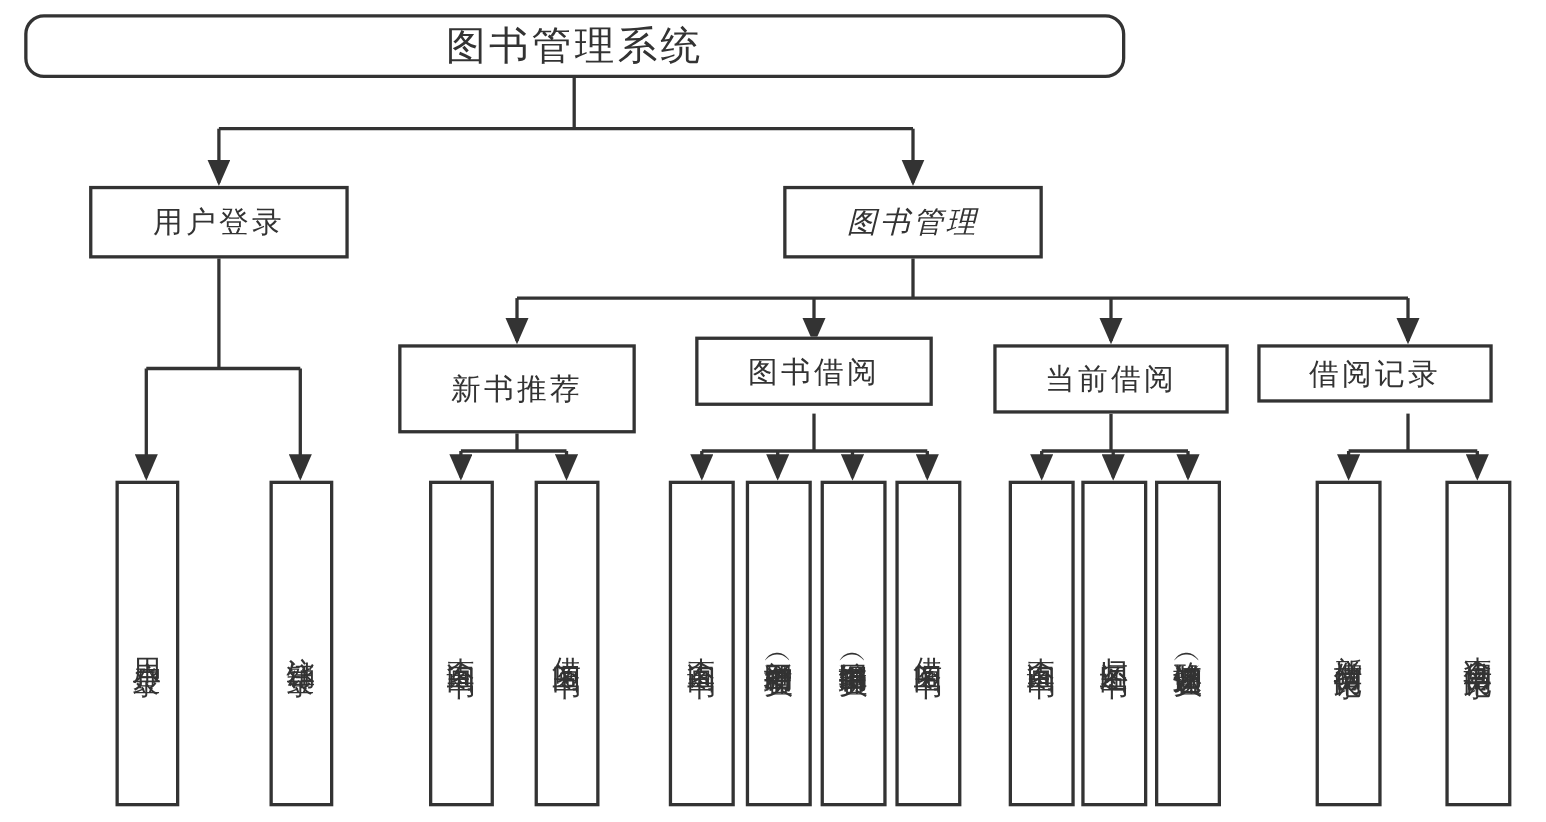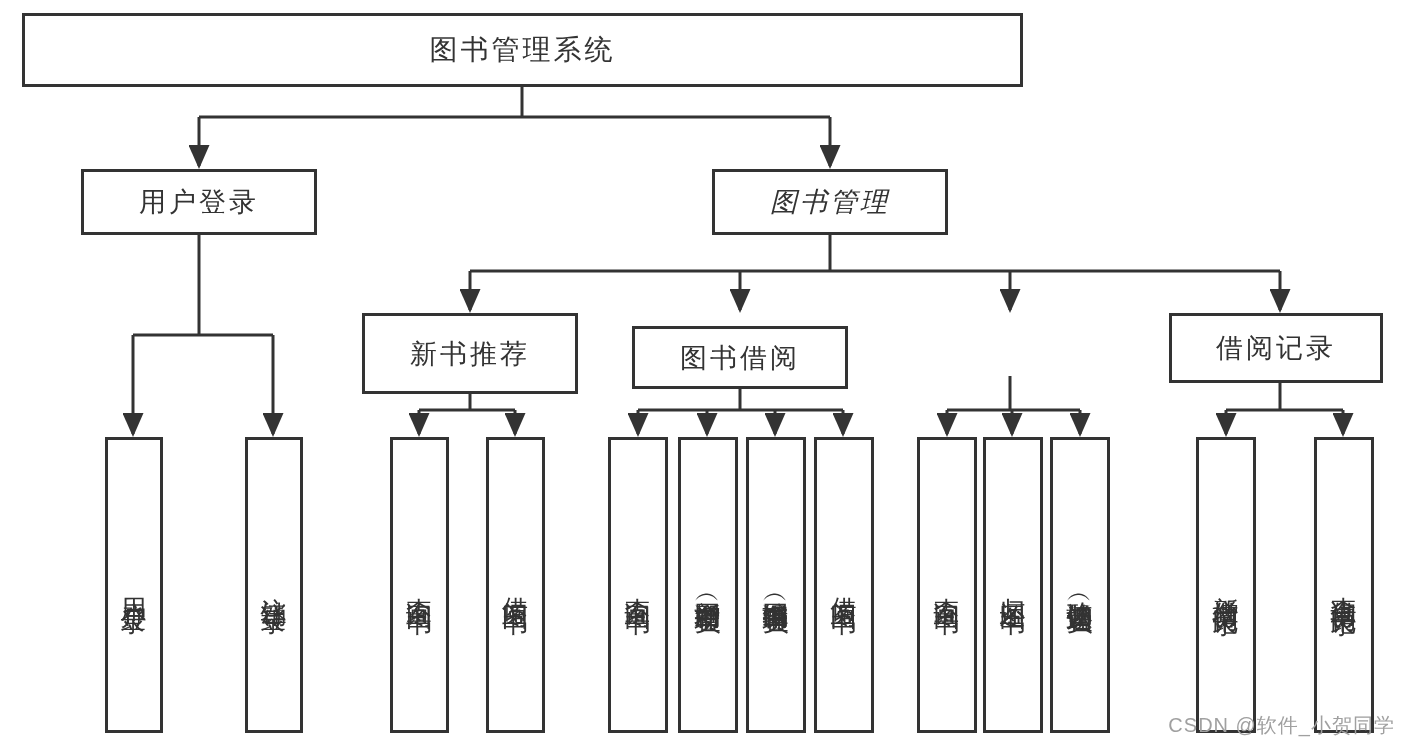--- a/index.html
+++ b/index.html
@@ -31,22 +31,23 @@
     display: flex;
     align-items: center;
     justify-content: center;
   }
   .hbox {
     font-size: 27px;
     letter-spacing: 3px;
     white-space: nowrap;
   }
   .root {
-    left: 22px; top: 13px; width: 1001px; height: 74px;
-    font-size: 28px;
+    left: 22px; top: 13px; width: 1001px; height: 58px;
+    font-size: 36px;
+    border-radius: 18px;
   }
   .vbox {
     top: 437px;
     height: 296px;
     writing-mode: vertical-rl;
     text-orientation: mixed;
     font-size: 26px;
     letter-spacing: 4px;
     line-height: 1;
   }
@@ -123,24 +124,27 @@
   <div class="box hbox" style="left:81px; top:169px; width:236px; height:66px;">
     <span class="label">用户登录</span>
   </div>
   <div class="box hbox" style="left:712px; top:169px; width:236px; height:66px;font-style:italic;">
     <span class="label">图书管理</span>
   </div>
 
   <div class="box hbox" style="left:362px; top:313px; width:216px; height:81px;">
     <span class="label">新书推荐</span>
   </div>
-  <div class="box hbox" style="left:632px; top:326px; width:216px; height:63px;">
+  <div class="box hbox" style="left:632px; top:306px; width:216px; height:63px;">
     <span class="label">图书借阅</span>
   </div>
-  <div class="box hbox" style="left:1169px; top:313px; width:214px; height:70px;justify-content:center;">
+  <div class="box hbox" style="left:903px; top:313px; width:214px; height:63px;">
+    <span class="label">当前借阅</span>
+  </div>
+  <div class="box hbox" style="left:1143px; top:313px; width:214px; height:53px;justify-content:center;">
     <span class="label">借阅记录</span>
   </div>
 
   <div class="box vbox" style="left:105px; width:58px;">
     <span class="label">用户登录</span>
   </div>
   <div class="box vbox" style="left:245px; width:58px;">
     <span class="label">注销登录</span>
   </div>
   <div class="box vbox" style="left:390px; width:59px;">
@@ -170,15 +174,14 @@
   <div class="box vbox" style="left:1050px; width:60px; letter-spacing:1px;">
     <span class="label">确认归还（管理员）</span>
   </div>
   <div class="box vbox" style="left:1196px; width:60px; letter-spacing:3px;">
     <span class="label">新增借阅记录</span>
   </div>
   <div class="box vbox" style="left:1314px; width:60px; letter-spacing:3px;">
     <span class="label">查询借阅记录</span>
   </div>
 
-  <div class="watermark">CSDN @软件_小贺同学</div>
 
 </div>
 
 </body></html>

